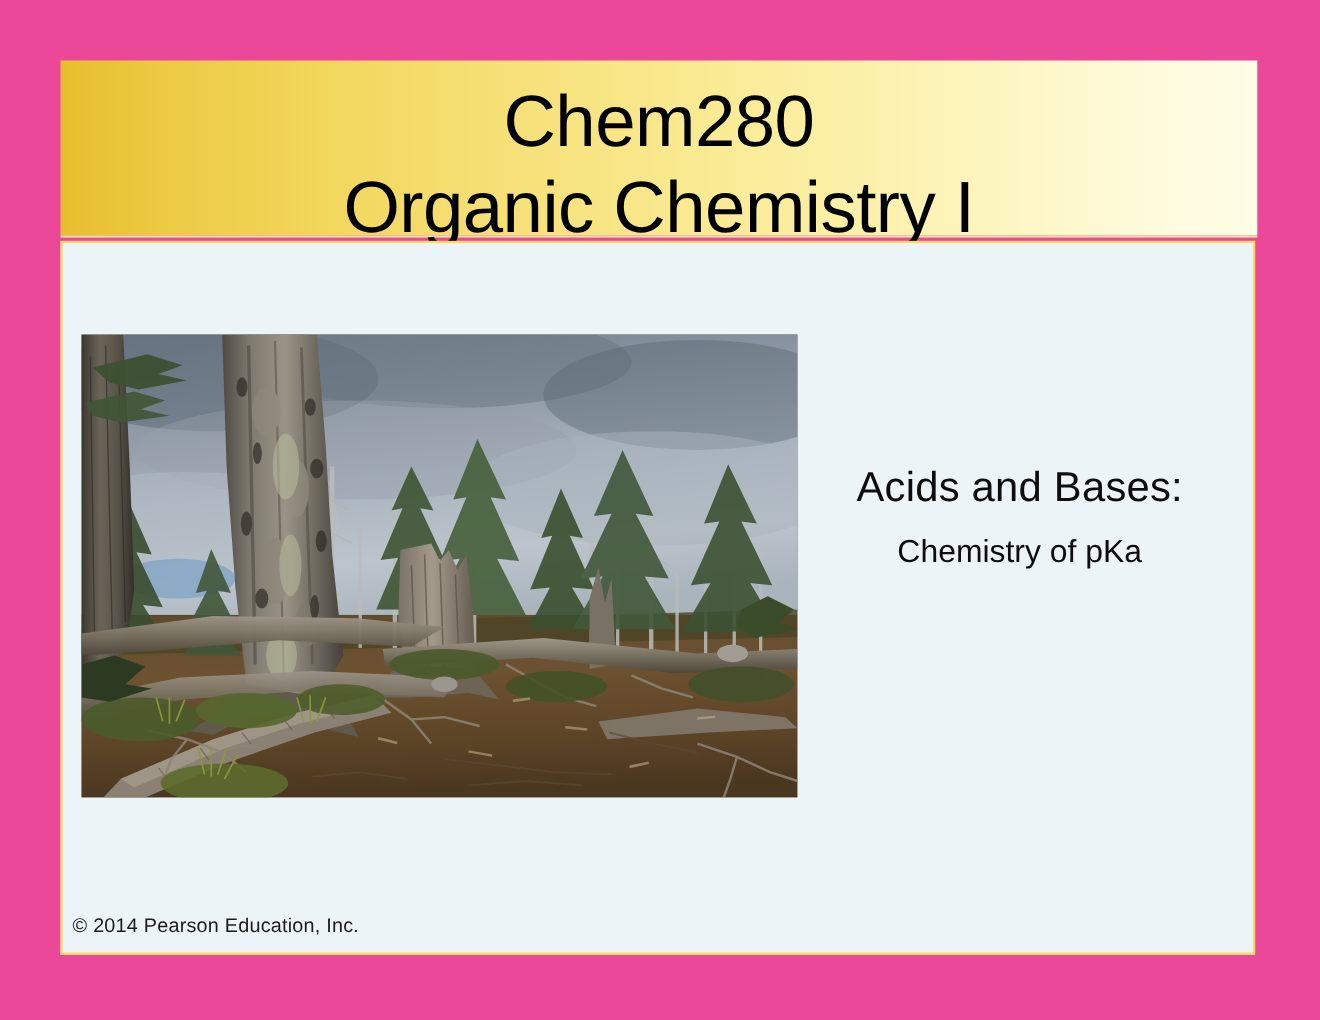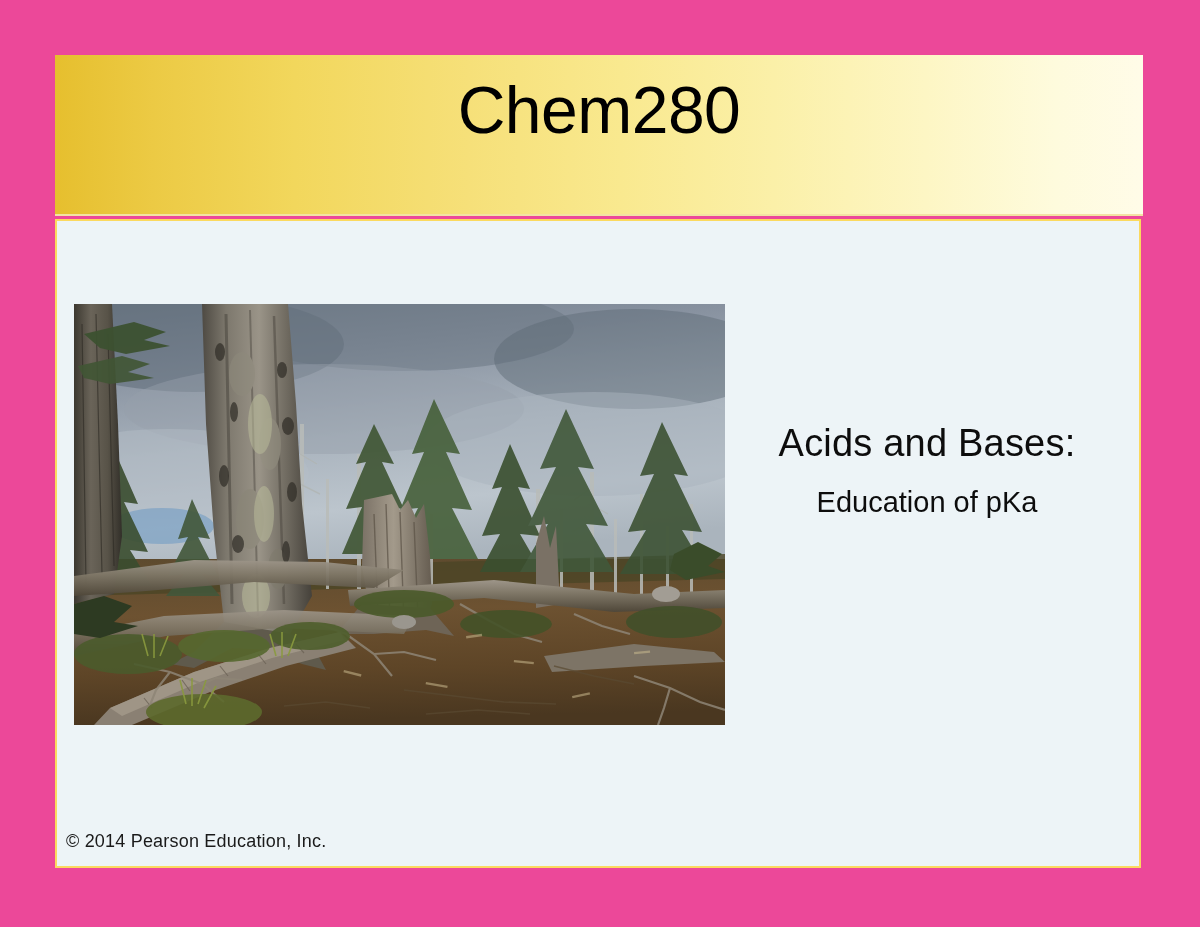--- a/index.html
+++ b/index.html
@@ -133,20 +133,21 @@
   }
 </style>
 </head>
 <body>
 
 <div id="slide">
 
   <div id="title-banner">
     <div id="title-text-wrap">
       <span class="title-line" id="title-line-1">Chem280</span>
+      <span class="title-line" id="title-line-2">Organic Chemistry I</span>
     </div>
   </div>
 
   <div id="content-panel">
 
     <div id="photo-frame">
       <svg viewBox="0 0 651 421" preserveAspectRatio="none">
         <defs>
           <linearGradient id="skyGrad" x1="0" y1="0" x2="0.25" y2="1">
             <stop offset="0%" stop-color="#6f7b88"></stop>
@@ -335,19 +336,19 @@
         <ellipse cx="592" cy="290" rx="14" ry="8" fill="#a29d94"></ellipse>
 
         <path d="M0,300 L30,292 L58,302 L40,318 L64,322 L26,334 L0,330 Z" fill="#2d3a22"></path>
 
         <path d="M600,250 L624,238 L648,250 L634,262 L651,268 L612,276 L596,266 Z" fill="#3a4c2a"></path>
       </svg>
     </div>
 
     <div id="subject-block">
       <span id="subject-heading">Acids and Bases:</span>
-      <span id="subject-subheading">Education of pKa</span>
+      <span id="subject-subheading">Chemistry of pKa</span>
     </div>
 
     <div id="credit-line">© 2014 Pearson Education, Inc.</div>
 
   </div>
 </div>
 
 </body></html>

